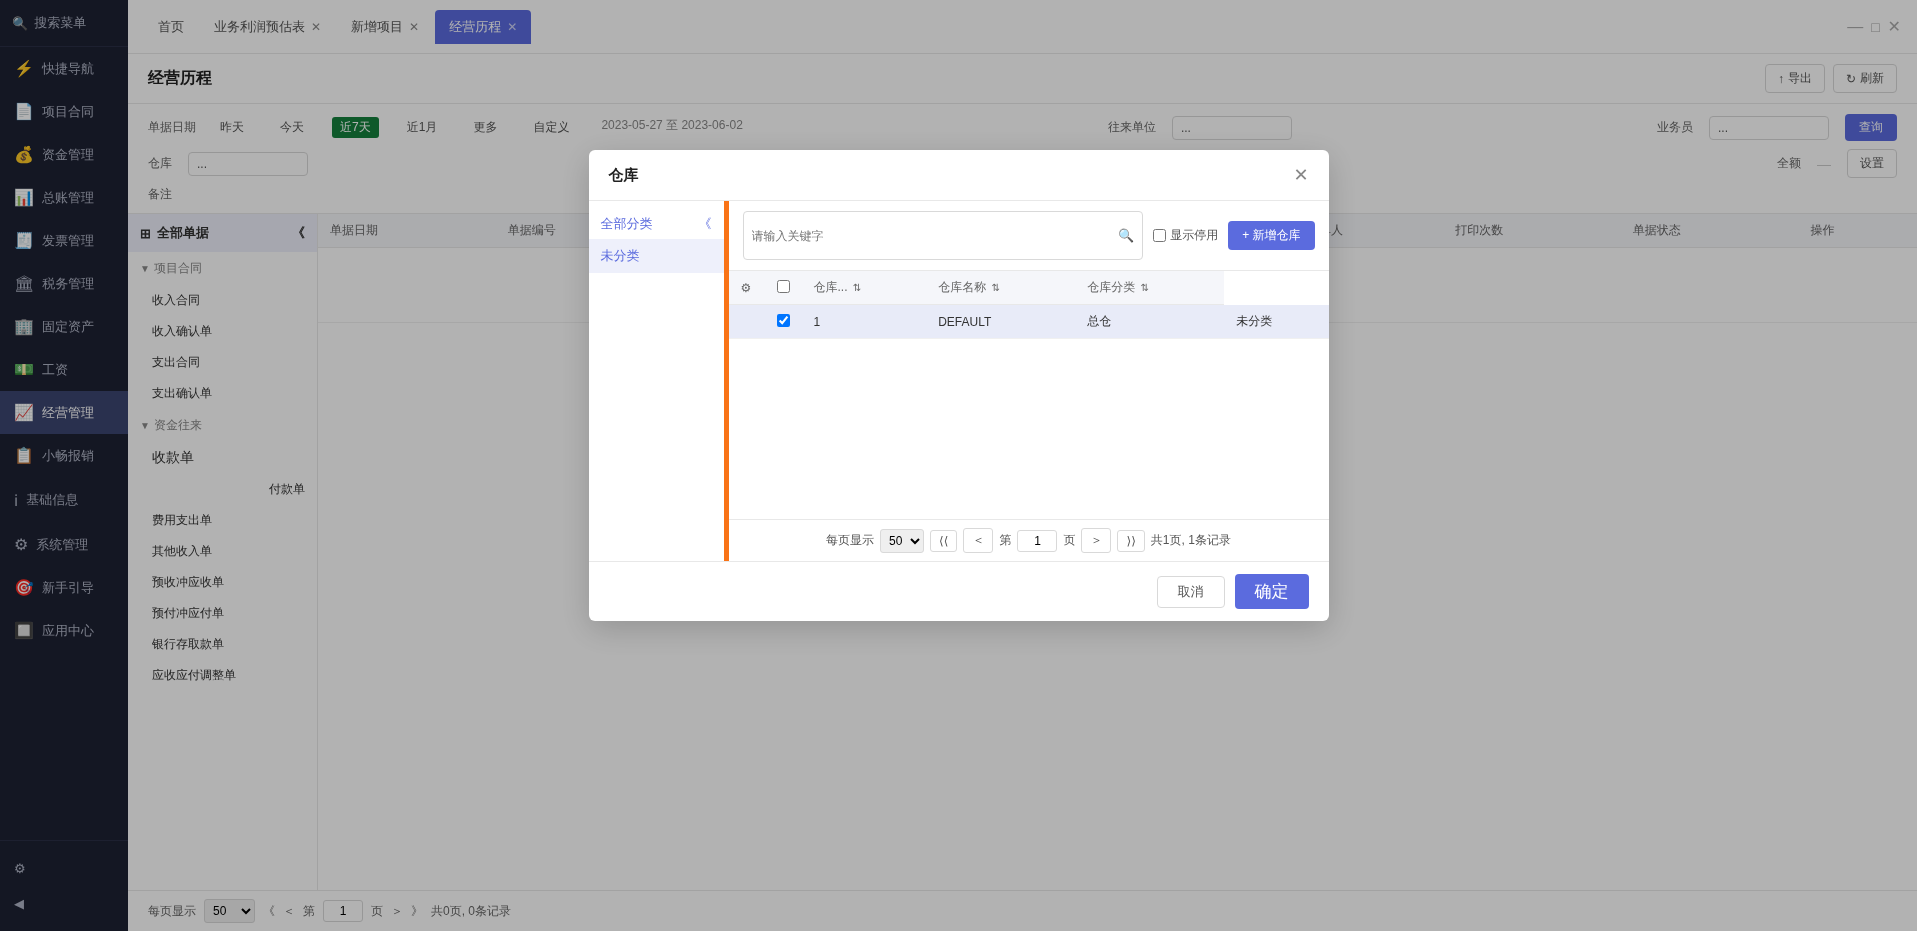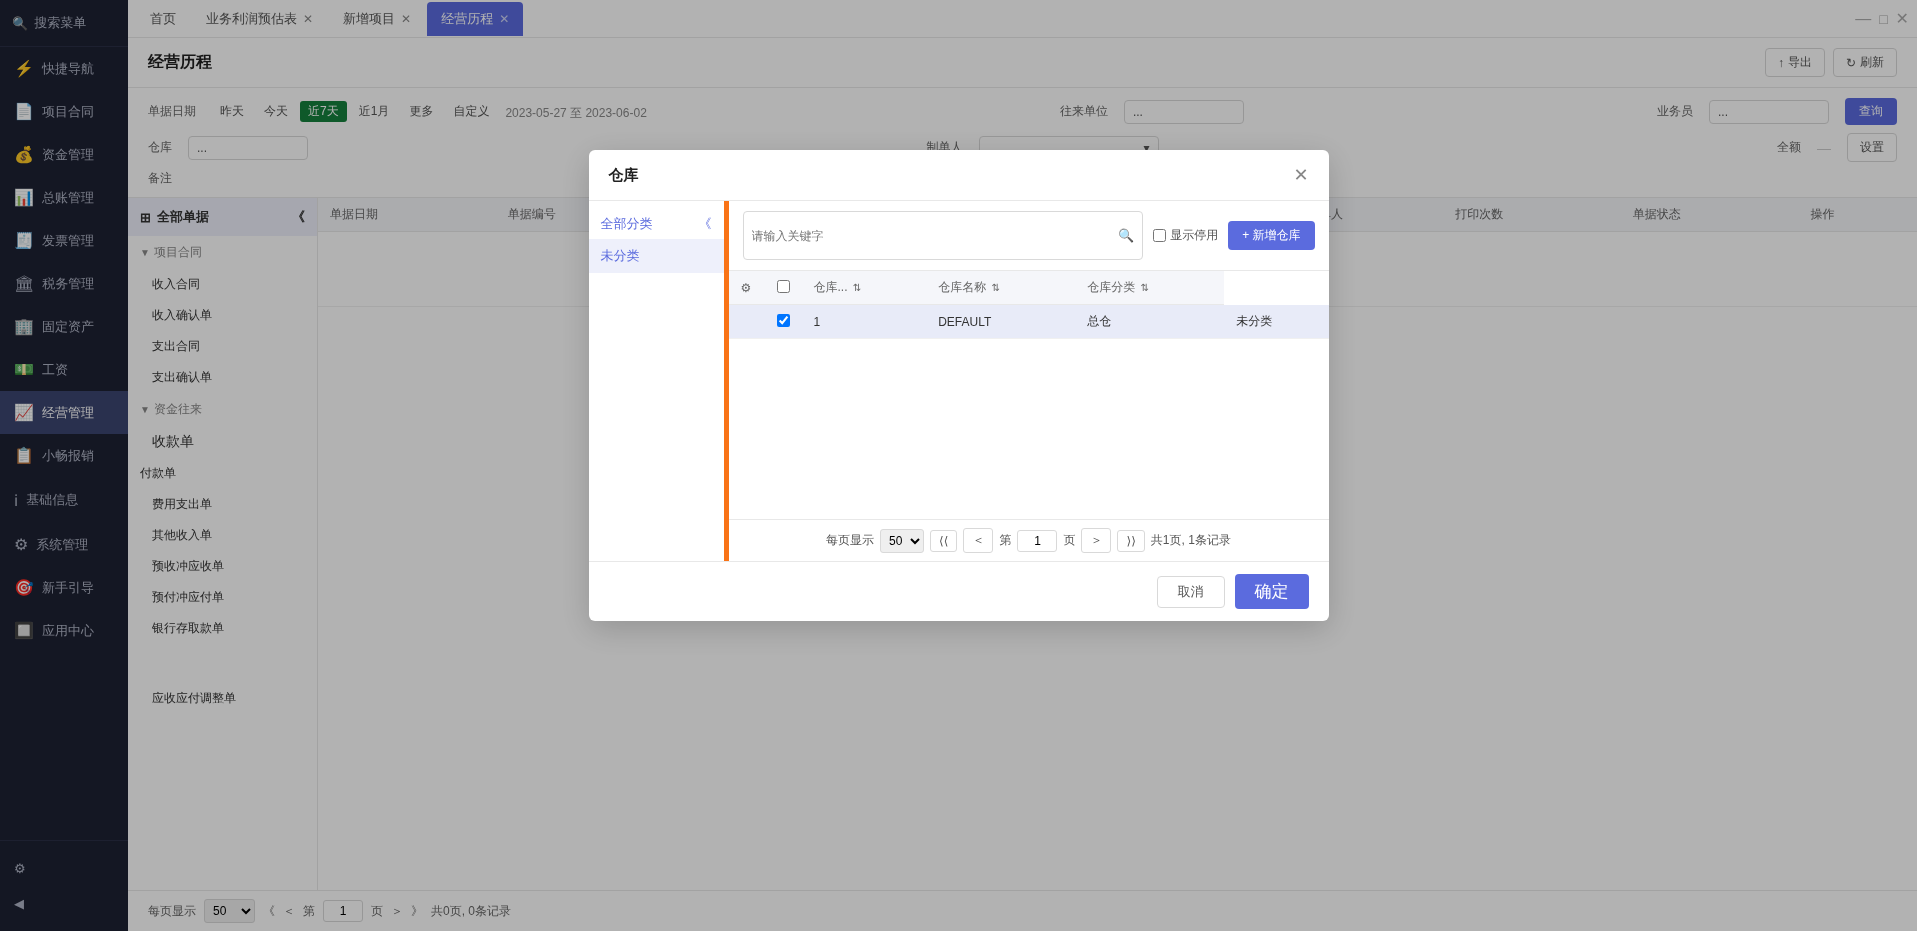--- a/index.html
+++ b/index.html
@@ -30,21 +30,21 @@
     }
 
     
     .main {
       margin-left: 128px; height: 931px; display: flex; flex-direction: column;
     }
 
     
     .tab-bar {
       display: flex; align-items: center; background: #fff;
-      border-bottom: 1px solid #e8e8e8; padding: 0 8px; height: 38px;
+      border-bottom: 1px solid #e8e8e8; padding: 0 16px; height: 54px;
       gap: 2px; position: relative; justify-content: flex-end;
     }
     .tab {
       display: flex; align-items: center; gap: 4px; padding: 8px 14px;
       cursor: pointer; font-size: 13px; color: #555; border-radius: 4px 4px 0 0;
       white-space: nowrap;
     }
     .tab.active { background: #5b6bde; color: #fff; }
     .tab .close-btn { font-size: 12px; opacity: 0.7; margin-left: 2px; }
     .tab-actions {
@@ -68,21 +68,21 @@
       border: none; border-radius: 4px; background: #5b6bde;
       cursor: pointer; font-size: 12px; color: #fff;
     }
 
     
     .filter-area {
       background: #fff; padding: 10px 20px; border-bottom: 1px solid #e8e8e8;
     }
     .filter-row { display: flex; align-items: center; gap: 16px; margin-bottom: 8px; }
     .filter-label { font-size: 12px; color: #666; white-space: nowrap; }
-    .filter-date-btns { display: flex; gap: 4px; align-items: flex-end; }
+    .filter-date-btns { display: flex; gap: 20px; align-items: flex-start; }
     .date-btn {
       padding: 2px 8px; font-size: 12px; border-radius: 3px; cursor: pointer;
       background: transparent; border: none; color: #555;
     }
     .date-btn.active { background: #15803d; color: #fff; border-radius: 3px; }
     .date-range { font-size: 12px; color: #888; margin-left: 4px; }
     .filter-select {
       border: 1px solid #d9d9d9; border-radius: 4px; padding: 4px 8px;
       font-size: 12px; color: #555; background: #fff; min-width: 120px;
       display: flex; align-items: center; justify-content: space-between; cursor: pointer;
@@ -393,27 +393,27 @@
             <div style="padding: 7px 12px 7px 24px; font-size: 12px; color: rgb(51, 51, 51); cursor: pointer;">收入确认单</div>
             <div style="padding: 7px 12px 7px 24px; font-size: 12px; color: rgb(51, 51, 51); cursor: pointer;">支出合同</div>
             <div style="padding: 7px 12px 7px 24px; font-size: 12px; color: rgb(51, 51, 51); cursor: pointer;">支出确认单</div>
           </div>
           <div>
             <div style="padding: 8px 12px; font-size: 12px; color: rgb(136, 136, 136); display: flex; align-items: center; gap: 4px; cursor: pointer;">
               <span style="font-size:10px;">▼</span>
               <span>资金往来</span>
             </div>
             <div style="padding: 7px 12px 7px 24px; font-size: 14px; color: rgb(51, 51, 51); cursor: pointer;">收款单</div>
-            <div style="padding: 7px 12px 7px 12px; font-size: 12px; color: rgb(51, 51, 51); cursor: pointer;">付款单</div>
+            <div style="padding: 7px 12px 7px 40px; font-size: 12px; color: rgb(51, 51, 51); cursor: pointer; text-align: right;">付款单</div>
             <div style="padding: 7px 12px 7px 24px; font-size: 12px; color: rgb(51, 51, 51); cursor: pointer;">费用支出单</div>
             <div style="padding: 7px 12px 7px 24px; font-size: 12px; color: rgb(51, 51, 51); cursor: pointer;">其他收入单</div>
             <div style="padding: 7px 12px 7px 24px; font-size: 12px; color: rgb(51, 51, 51); cursor: pointer;">预收冲应收单</div>
             <div style="padding: 7px 12px 7px 24px; font-size: 12px; color: rgb(51, 51, 51); cursor: pointer;">预付冲应付单</div>
             <div style="padding: 7px 12px 7px 24px; font-size: 12px; color: rgb(51, 51, 51); cursor: pointer;">银行存取款单</div>
-            <div style="padding: 7px 12px 7px 24px; font-size: 12px; color: rgb(51, 51, 51); cursor: pointer; margin-top: 39px;">应收应付调整单</div>
+            <div style="padding: 7px 12px 7px 24px; font-size: 12px; color: rgb(51, 51, 51); cursor: pointer;">应收应付调整单</div>
           </div>
         </div>
     </div>
 
     <div class="bg-table-area">
       <div style="background:#fff;height:100%;display:flex;flex-direction:column;">
         <table class="data-table">
           <thead>
             <tr id="main-table-header">
                 <th>单据日期</th>

